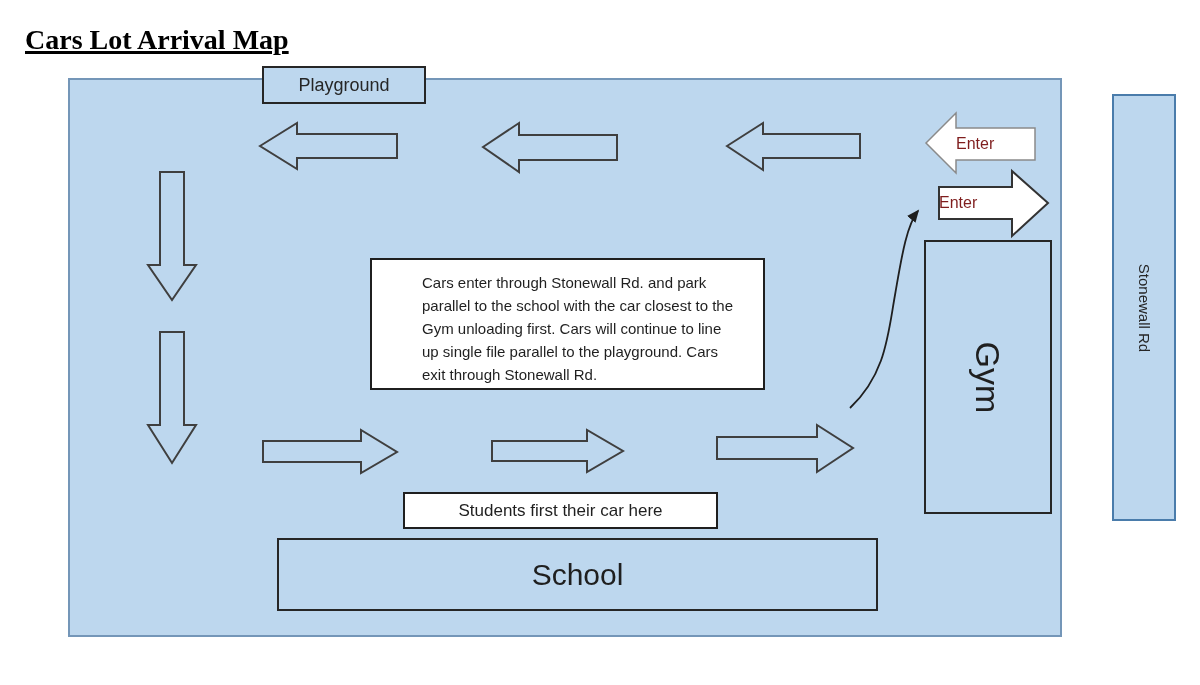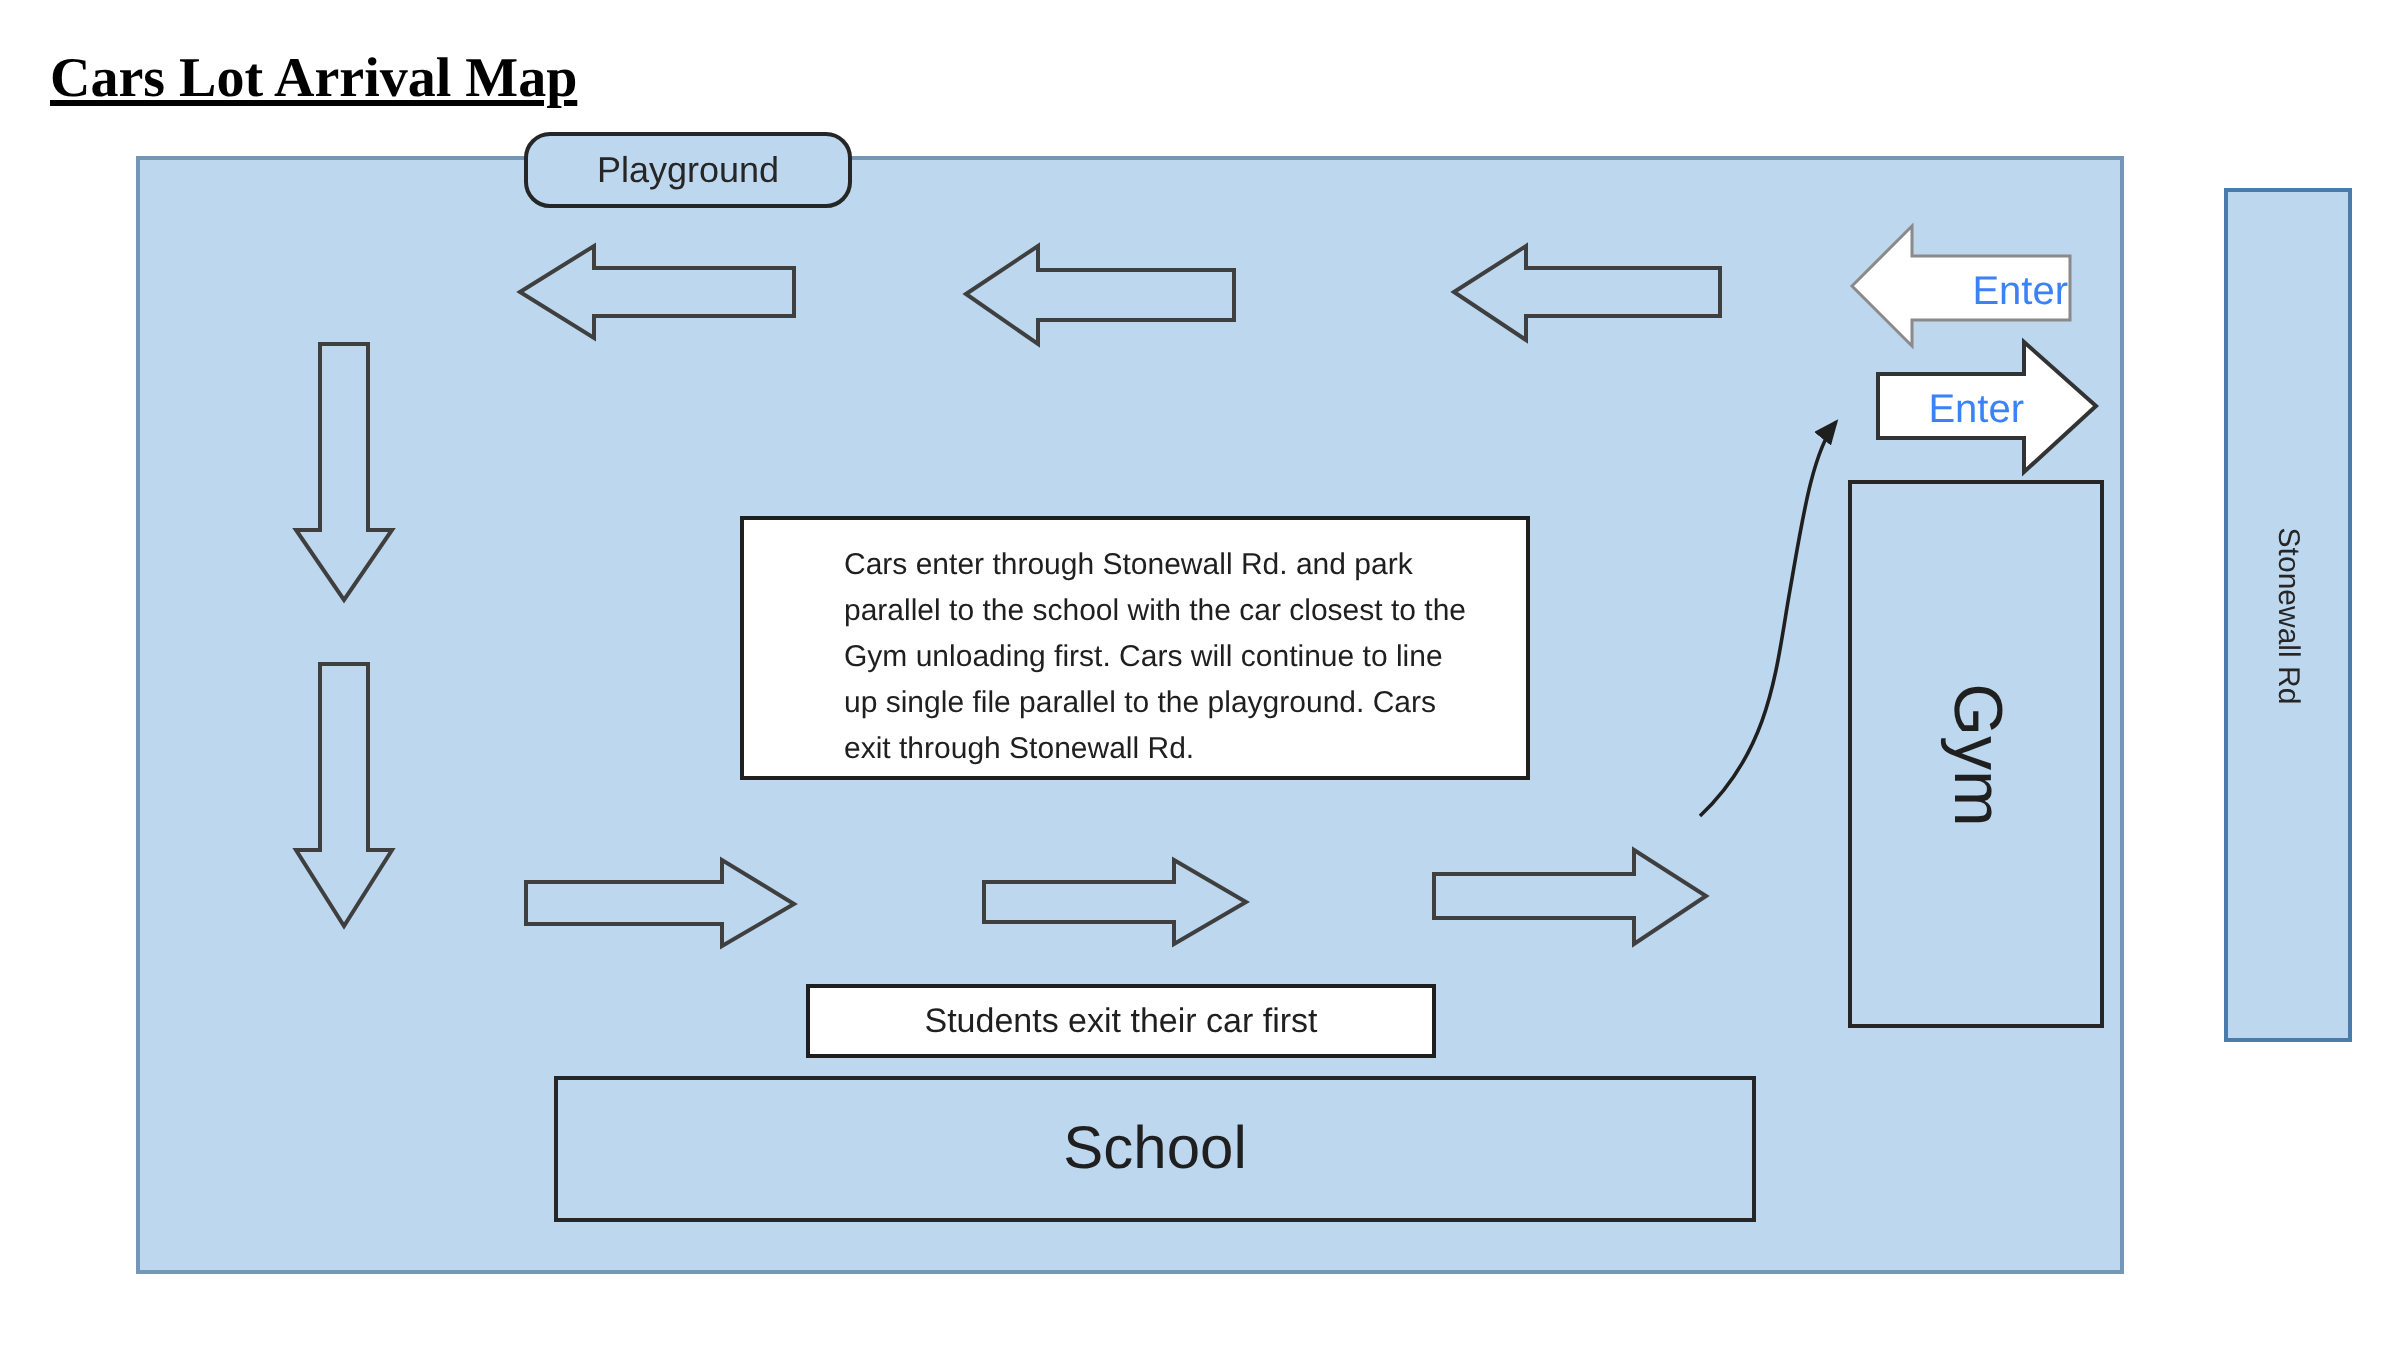--- a/index.html
+++ b/index.html
@@ -21,39 +21,39 @@
     background:#BDD7EE;border:2px solid #4A7CAB;box-sizing:border-box;z-index:1;
   }
   .street-label{
     position:absolute;left:50%;top:50%;transform:translate(-50%,-50%) rotate(90deg);
     font-size:15px;color:#262626;white-space:nowrap;
   }
   .bluebox{
     position:absolute;background:#BDD7EE;border:2px solid #262626;box-sizing:border-box;
     display:flex;align-items:center;justify-content:center;color:#262626;z-index:1;
   }
-  .playground{left:262px;top:66px;width:164px;height:38px;font-size:18px;border-radius:13px;}
+  .playground{left:262px;top:66px;width:164px;height:38px;font-size:18px;}
   .gym{left:924px;top:240px;width:128px;height:274px;}
   .gym-label{transform:rotate(90deg);font-size:34px;white-space:nowrap;color:#1f1f1f;}
   .school{left:277px;top:538px;width:601px;height:73px;font-size:30px;color:#1f1f1f;}
   .whitebox{
     position:absolute;background:#ffffff;border:2px solid #1f1f1f;box-sizing:border-box;
     color:#1f1f1f;z-index:3;
   }
   .instructions{
     left:370px;top:258px;width:395px;height:132px;
     padding:11px 28px 0 50px;font-size:15px;line-height:23px;
   }
   .students{
     left:403px;top:492px;width:315px;height:37px;
     display:flex;align-items:center;justify-content:center;font-size:17px;
   }
   .arrow-layer{position:absolute;left:0;top:0;width:1200px;height:685px;z-index:2;}
   .gate-label{
-    position:absolute;z-index:4;color:#3b82f6;font-size:20px;text-align:right;
+    position:absolute;z-index:4;color:#7f1d1d;font-size:16px;text-align:left;
   }
   .enter-label{left:956px;top:135px;width:78px;}
   .exit-label{left:939px;top:194px;width:73px;}
 </style>
 </head>
 <body>
 
 <div class="canvas">
 
   <div class="title">Cars Lot Arrival Map</div>
@@ -102,16 +102,16 @@
   </svg>
 
   <div class="gate-label enter-label">Enter</div>
   <div class="gate-label exit-label">Enter</div>
 
   <div class="whitebox instructions">
     <span>Cars enter through Stonewall Rd. and park parallel to the school with the car closest to the Gym unloading first. Cars will continue to line up single file parallel to the playground. Cars exit through Stonewall Rd.</span>
   </div>
 
   <div class="whitebox students">
-    <span>Students exit their car first</span>
+    <span>Students first their car here</span>
   </div>
 
 </div>
 
 </body></html>

